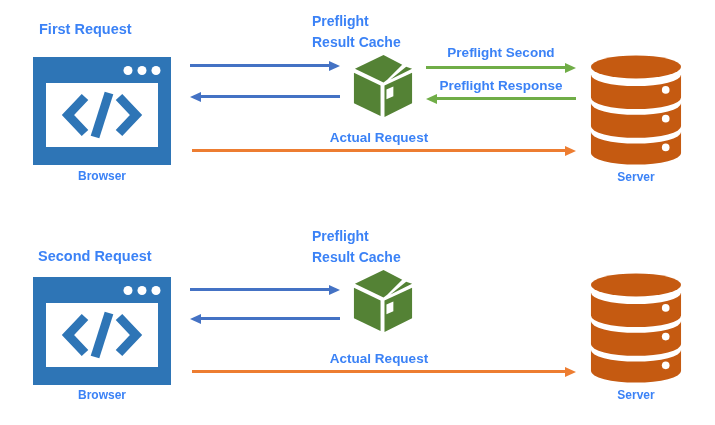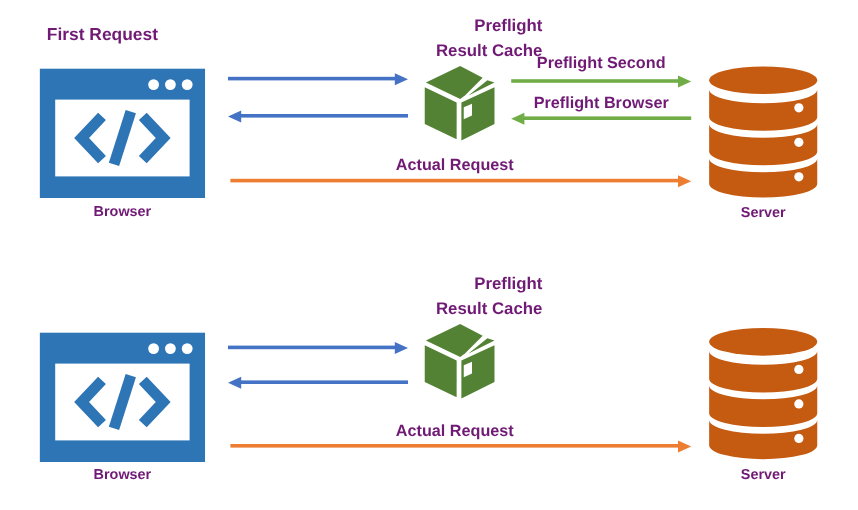--- a/index.html
+++ b/index.html
@@ -1,23 +1,23 @@
 <!DOCTYPE html>
 <html><head>
 <meta charset="utf-8">
 <style>
   html,body{margin:0;padding:0;background:#ffffff;}
   .canvas{
     position:relative; width:715px; height:425px; background:#ffffff;
-    font-family:"Liberation Sans", sans-serif; color:#701a75; overflow:hidden;
+    font-family:"Liberation Sans", sans-serif; color:#3b82f6; overflow:hidden;
   }
   .abs{position:absolute;}
   .section-title{font-size:14.5px; font-weight:bold; white-space:nowrap;}
   .node-label{font-size:12px; font-weight:bold; text-align:center;}
-  .cache-title{font-size:14px; font-weight:bold; text-align:right; line-height:21px;}
+  .cache-title{font-size:14px; font-weight:bold; text-align:left; line-height:21px;}
   .arrow-label{font-size:13.5px; font-weight:bold; text-align:center; white-space:nowrap;}
   .arrow{position:absolute; height:3px; background-color:currentColor;}
   .arrow .head-right{
     position:absolute; right:-10px; top:50%; transform:translateY(-50%);
     width:0; height:0; border-top:5.5px solid transparent; border-bottom:5.5px solid transparent;
     border-left:11px solid currentColor;
   }
   .arrow .head-left{
     position:absolute; left:-10px; top:50%; transform:translateY(-50%);
     width:0; height:0; border-top:5.5px solid transparent; border-bottom:5.5px solid transparent;
@@ -69,21 +69,21 @@
       </g>
       <polygon points="37,37 44,34 44,44 37,47" fill="#ffffff"></polygon>
     </svg>
   </div>
 
   <div class="abs arrow-label" style="left:426px; top:45px; width:150px;">Preflight Second</div>
   <div class="arrow" style="left: 426px; top: 66px; width: 140px; color: rgb(112, 173, 71);">
       <span class="head-right"></span>
     </div>
 
-  <div class="abs arrow-label" style="left:426px; top:78px; width:150px;">Preflight Browser</div>
+  <div class="abs arrow-label" style="left:426px; top:78px; width:150px;">Preflight Response</div>
   <div class="arrow" style="left: 436px; top: 97px; width: 140px; color: rgb(112, 173, 71);">
       <span class="head-left"></span>
     </div>
 
   <div class="abs arrow-label" style="left:192px; top:130px; width:374px;">Actual Request</div>
   <div class="arrow" style="left: 192px; top: 149px; width: 374px; color: rgb(237, 125, 49);">
       <span class="head-right"></span>
     </div>
 
   <div class="abs" style="left: 590px; top: 53px; color: rgb(197, 90, 17);">
@@ -94,20 +94,21 @@
         <path d="M1,51 A47,12 0 0 0 95,51 L95,75 A47,12 0 0 1 1,75 Z"></path>
         <path d="M1,81 A47,12 0 0 0 95,81 L95,103 A47,12 0 0 1 1,103 Z"></path>
       </g>
       <circle cx="79" cy="37" r="4" fill="#ffffff"></circle>
       <circle cx="79" cy="67" r="4" fill="#ffffff"></circle>
       <circle cx="79" cy="97" r="4" fill="#ffffff"></circle>
     </svg>
   </div>
   <div class="abs node-label" style="left:590px; top:170px; width:92px;">Server</div>
 
+  <div class="abs section-title" style="left:38px; top:248px;">Second Request</div>
 
   <div class="abs" style="left: 33px; top: 277px; color: rgb(46, 117, 182);">
     <svg width="138" height="108" viewBox="0 0 138 108" aria-hidden="true">
       <rect x="0" y="0" width="138" height="108" fill="currentColor"></rect>
       <rect x="13" y="26" width="112" height="64" fill="#ffffff"></rect>
       <circle cx="95" cy="13.5" r="4.5" fill="#ffffff"></circle>
       <circle cx="109" cy="13.5" r="4.5" fill="#ffffff"></circle>
       <circle cx="123" cy="13.5" r="4.5" fill="#ffffff"></circle>
       <g stroke="currentColor" stroke-width="9" fill="none">
         <polyline points="52,40 35,58 52,76"></polyline>

